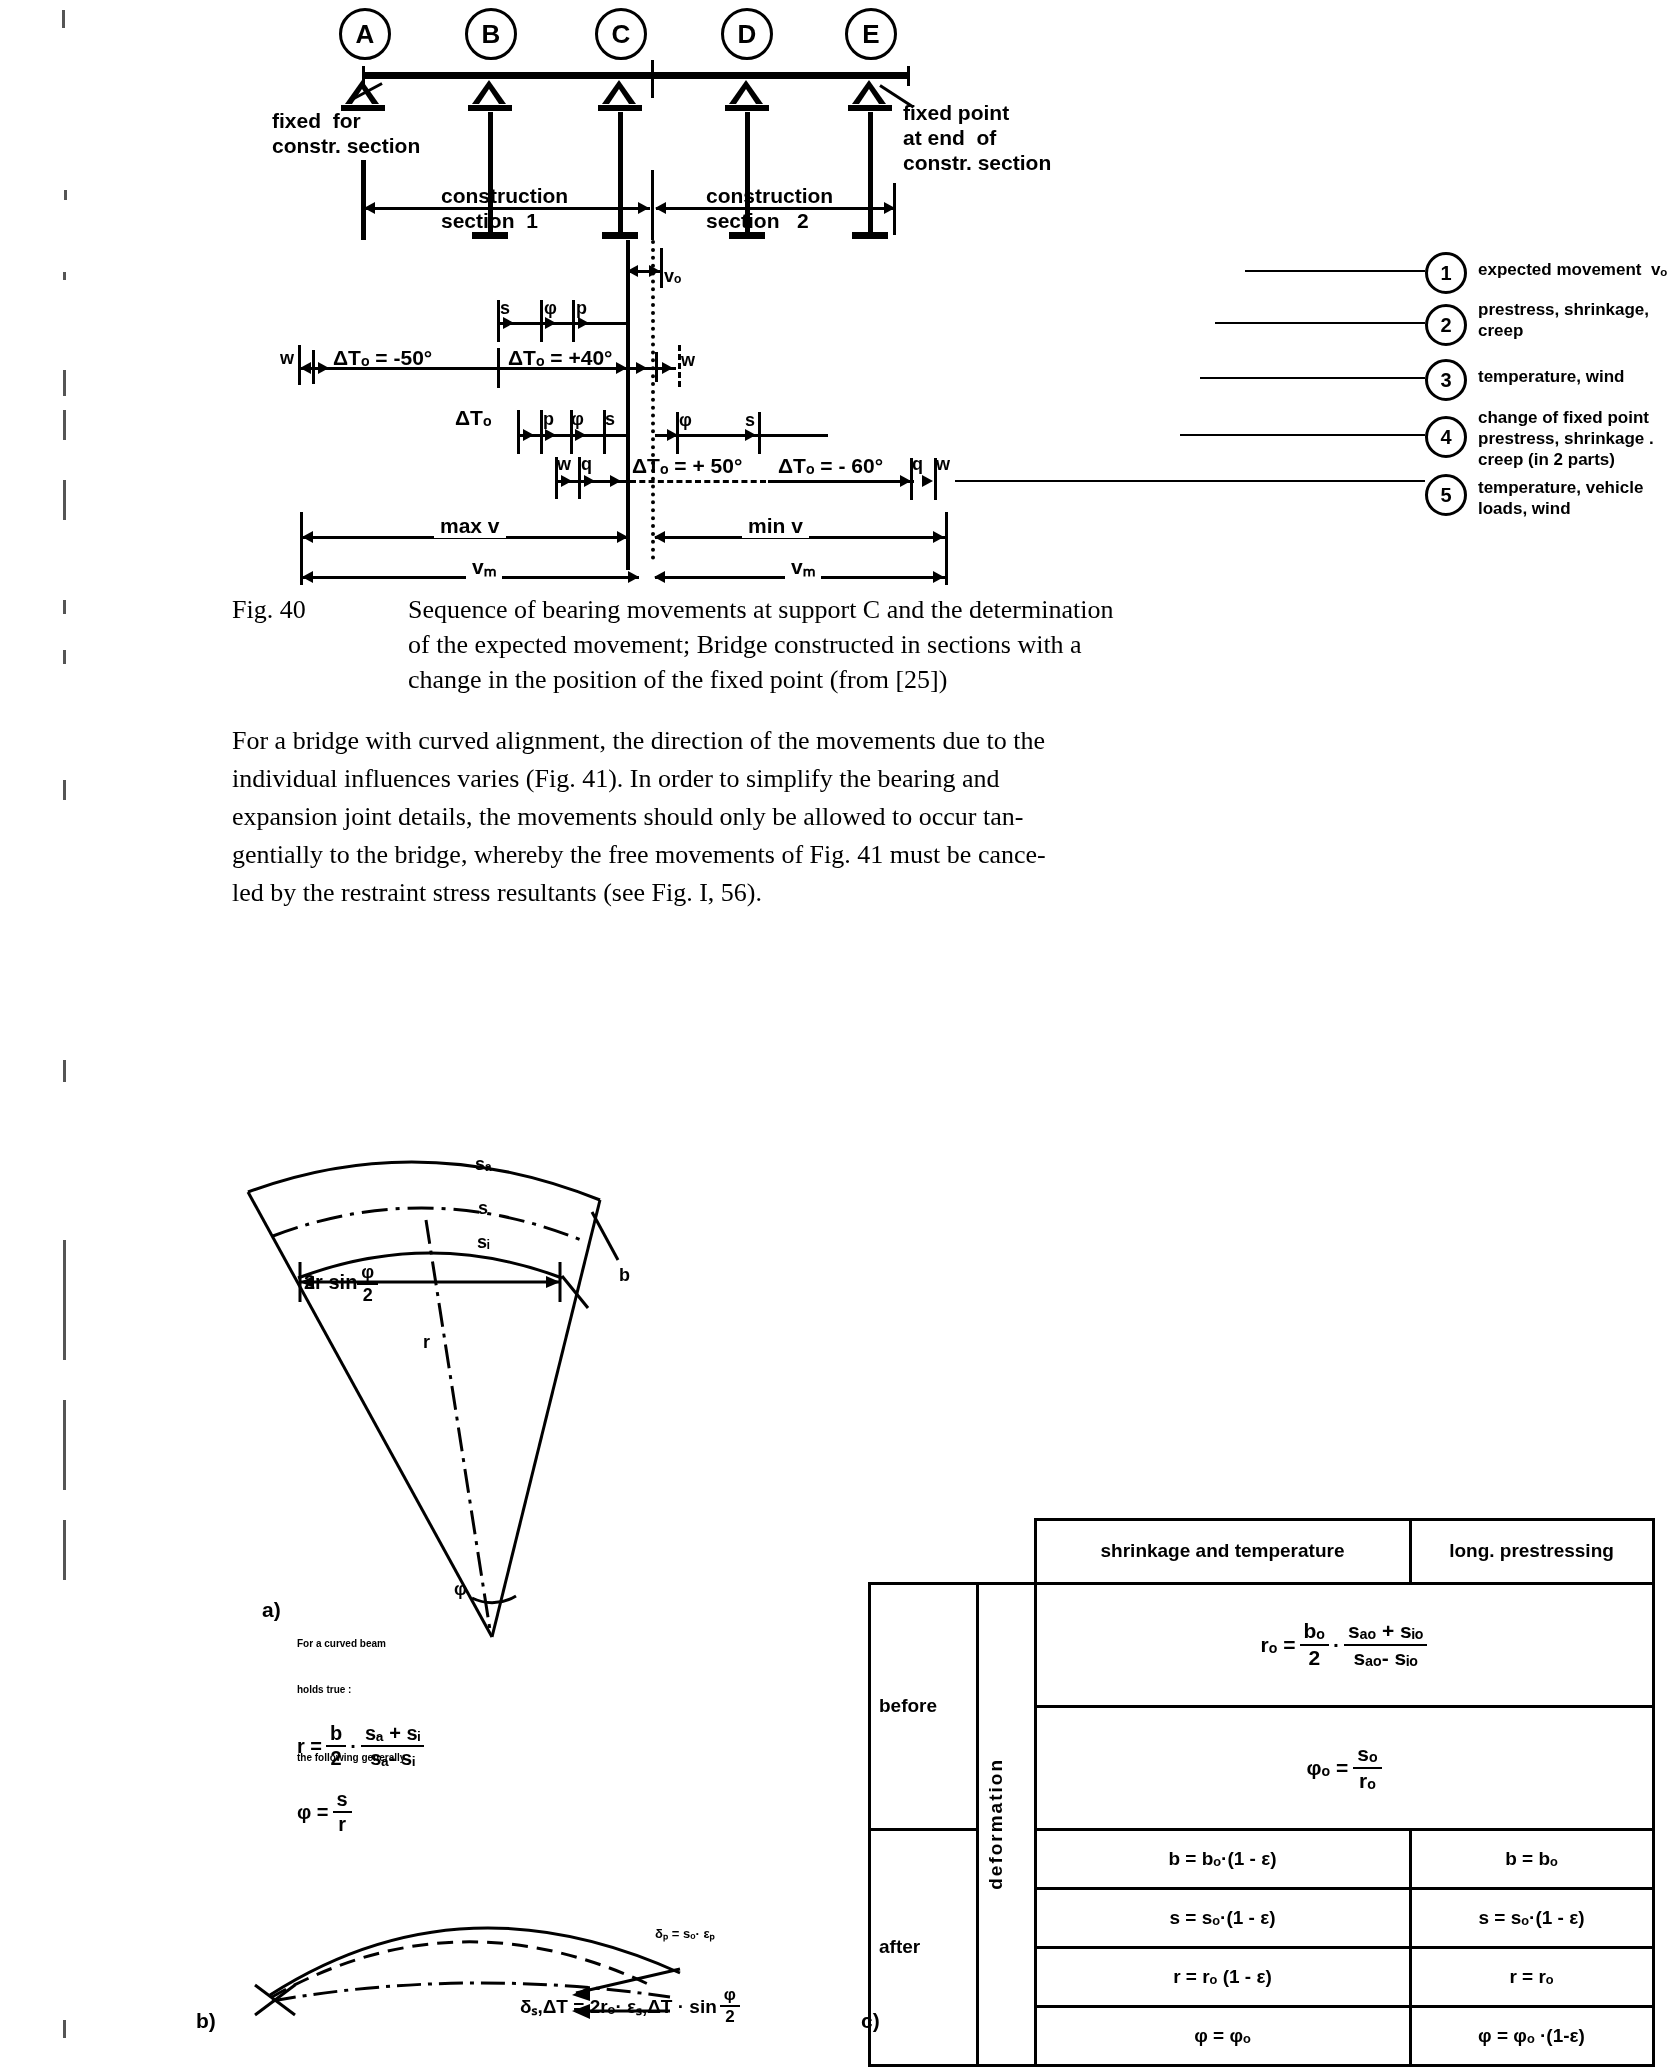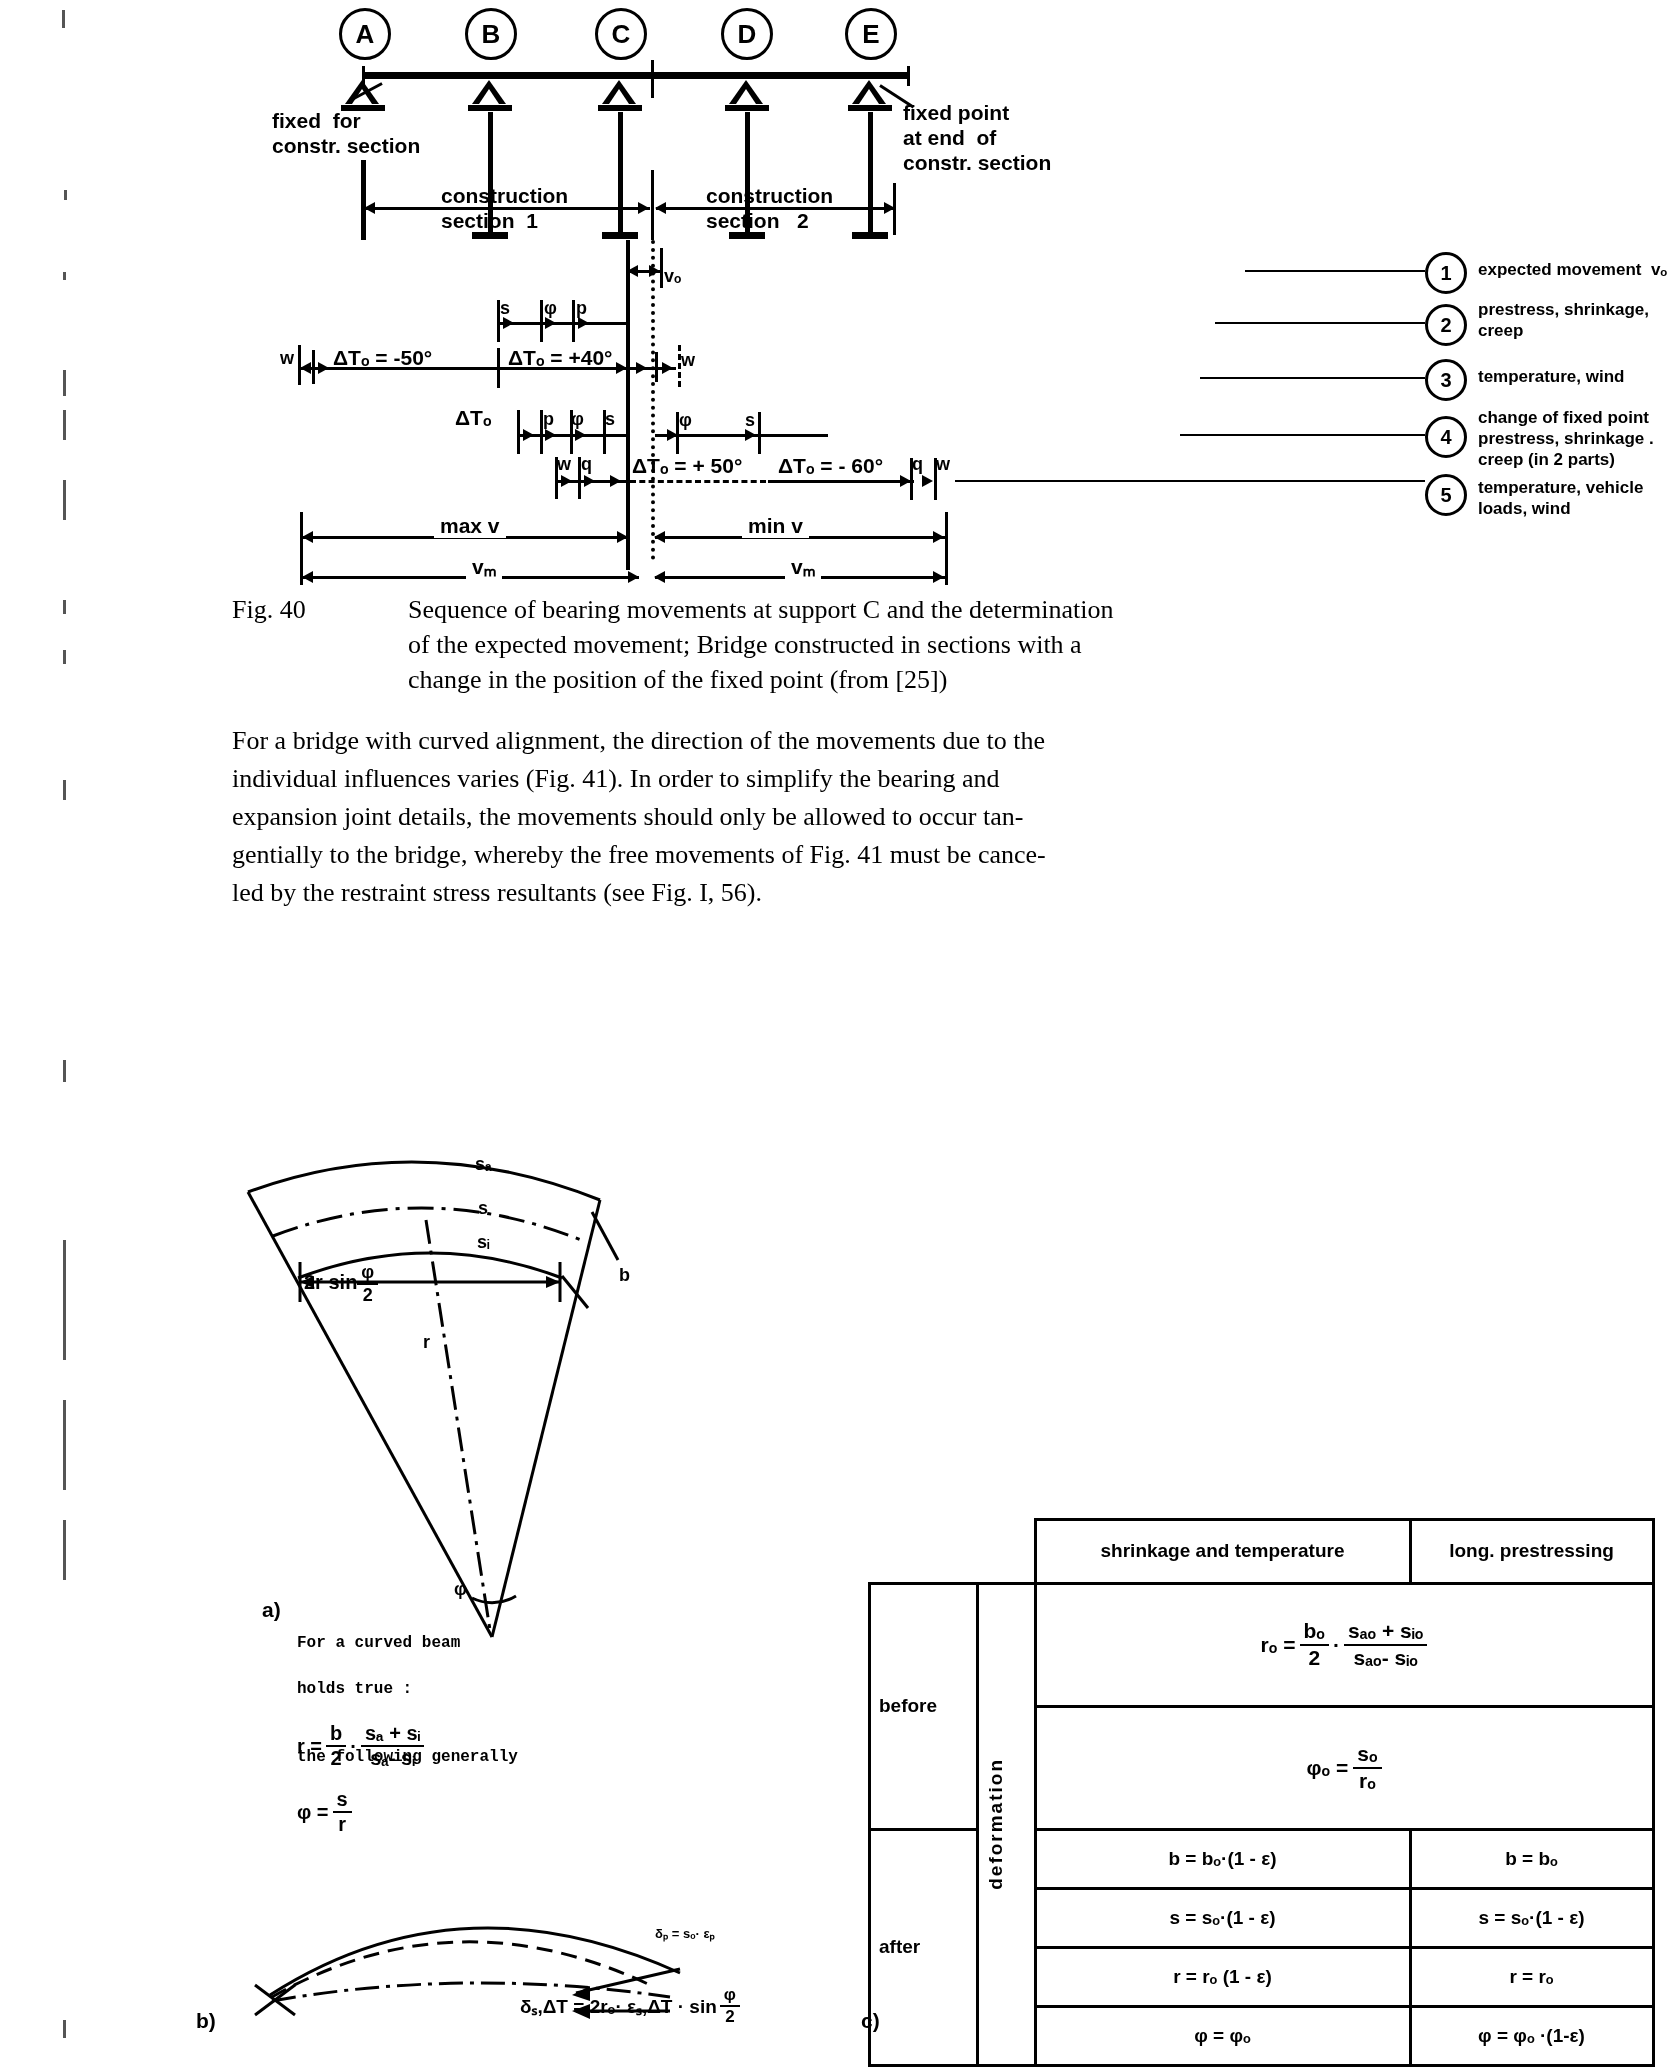--- a/index.html
+++ b/index.html
@@ -37,22 +37,22 @@
     border-bottom:15px solid #fff;
   }
   .pad{position:absolute;background:#000;height:6px;}
   .col{position:absolute;background:#000;width:5px;}
   .foot{position:absolute;background:#000;height:7px;}
 
   .lbl{position:absolute;font-family:"Liberation Sans", sans-serif;font-weight:bold;
        font-size:21px;line-height:25px;}
   .lbl-s{position:absolute;font-family:"Liberation Sans", sans-serif;font-weight:bold;
        font-size:18px;line-height:22px;}
-  .lbl-xs{position:absolute;font-family:Liberation Mono, monospace;font-weight:bold;
-       font-size:16px;line-height:19px;}
+  .lbl-xs{position:absolute;font-family:Liberation Sans, sans-serif;font-weight:bold;
+       font-size:10px;line-height:19px;}
 
   .hline{position:absolute;background:#000;height:3px;}
   .vline{position:absolute;background:#000;width:3px;}
   .vline2{position:absolute;background:#000;width:4px;}
   .dashh{position:absolute;height:0;border-top:3px dashed #000;}
   .dashv{position:absolute;width:0;border-left:3px dashed #000;}
   .dotv{position:absolute;width:0;border-left:4px dotted #000;}
 
   .arrowR{position:absolute;width:0;height:0;
     border-top:6px solid transparent;border-bottom:6px solid transparent;border-left:11px solid #000;}

